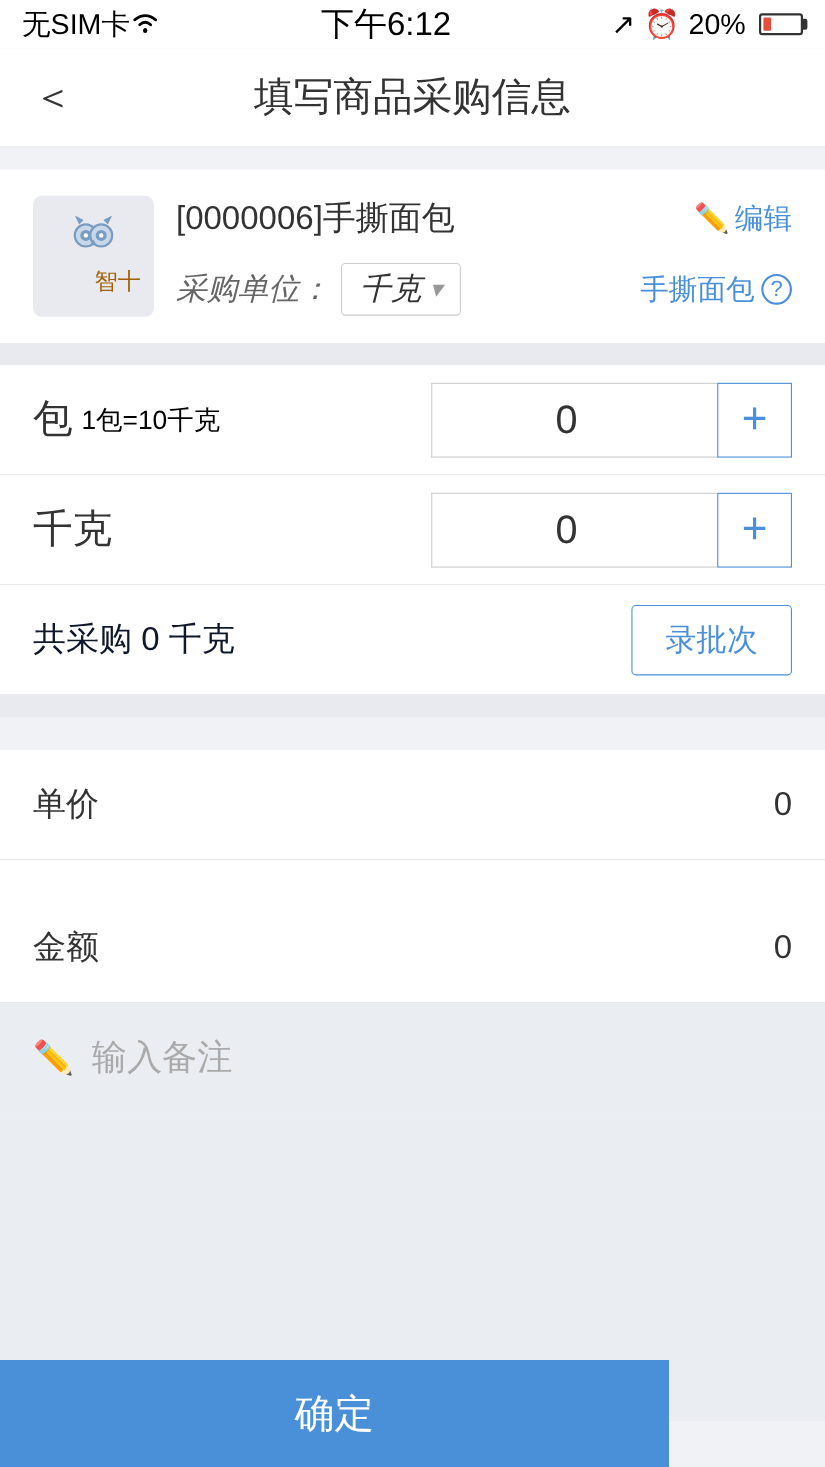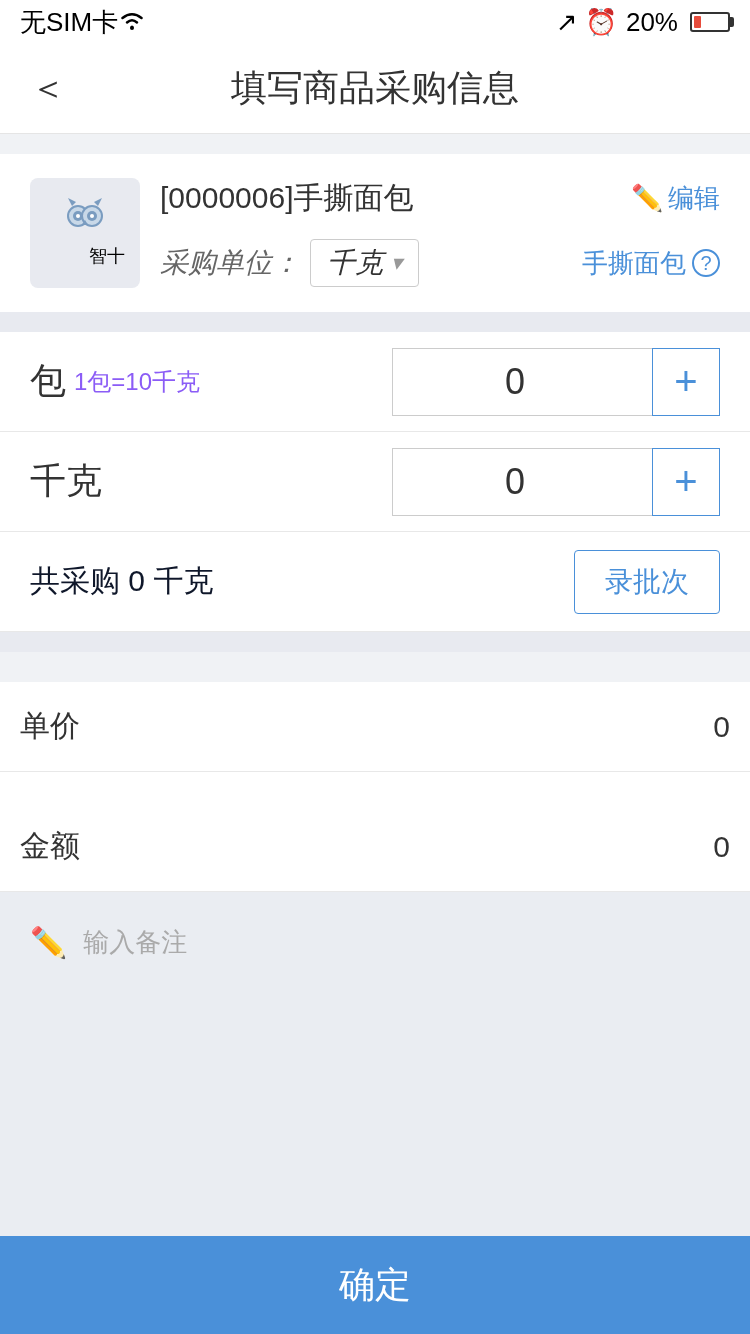--- a/index.html
+++ b/index.html
@@ -111,22 +111,22 @@
       display: flex;
       align-items: center;
       justify-content: center;
       flex-shrink: 0;
       color: #7a9cc0;
       font-size: 38px;
       flex-direction: column;
       gap: 2px;
     }
     .product-image .owl-text {
-      font-size: 18px;
-      color: #000000;
+      font-size: 21px;
+      color: #a16207;
       margin-top: 4px;
       margin-left: 44px;
     }
     .product-info {
       flex: 1;
     }
     .product-name-row {
       display: flex;
       justify-content: space-between;
       align-items: center;
@@ -212,21 +212,21 @@
       gap: 8px;
       min-width: 120px;
     }
     .input-main-label {
       font-size: 36px;
       color: #333;
       font-weight: 500;
     }
     .input-sub-label {
       font-size: 24px;
-      color: #8b5cf6;
+      color: #000000;
     }
     .input-controls {
       display: flex;
       align-items: center;
       gap: 0;
       margin-left: auto;
     }
     .num-input {
       width: 260px;
       height: 68px;
@@ -275,22 +275,22 @@
     }
 
     
     .price-section {
       background: #fff;
       margin-top: 20px;
     }
     .price-row {
       display: flex;
       align-items: center;
-      padding: 0 20px;
-      height: 90px;
+      padding: 0 30px;
+      height: 100px;
       border-bottom: 1px solid #e8e8e8;
       margin-top: 30px;
     }
     .price-row-label {
       font-size: 30px;
       color: #333;
       flex: 1;
     }
     .price-row-value {
       font-size: 30px;
@@ -305,36 +305,36 @@
       display: flex;
       align-items: center;
       gap: 16px;
       min-height: 100px;
     }
     .notes-icon {
       font-size: 30px;
       color: #999;
     }
     .notes-placeholder {
-      font-size: 26px;
+      font-size: 32px;
       color: #aaa;
     }
 
     
     .content-spacer {
       height: 280px;
       background: #eaedf2;
     }
 
     
     .confirm-btn-area {
       position: fixed;
       bottom: 0;
       left: 0;
-      width: 750px;
+      width: 608px;
       height: 98px;
       background: #4a90d9;
       display: flex;
       align-items: center;
       justify-content: center;
       cursor: pointer;
     }
     .confirm-btn-text {
       font-size: 36px;
       color: #fff;
@@ -349,20 +349,21 @@
     <span>无SIM卡</span>
     <span>
       <svg width="28" height="22" viewBox="0 0 28 22">
         <path d="M14 18 L14 18" stroke="#000" stroke-width="3" stroke-linecap="round"></path>
         <path d="M9 13.5 Q14 9 19 13.5" stroke="#000" stroke-width="2.5" fill="none" stroke-linecap="round"></path>
         <path d="M4.5 9 Q14 1.5 23.5 9" stroke="#000" stroke-width="2.5" fill="none" stroke-linecap="round"></path>
         <circle cx="14" cy="19" r="2" fill="#000"></circle>
       </svg>
     </span>
   </div>
+  <div class="status-center">下午6:12</div>
   <div class="status-right">
     <span>↗</span>
     <span>⏰</span>
     <span>20%</span>
     <div class="battery-icon">
       <div class="battery-fill"></div>
     </div>
   </div>
 </div>
 

